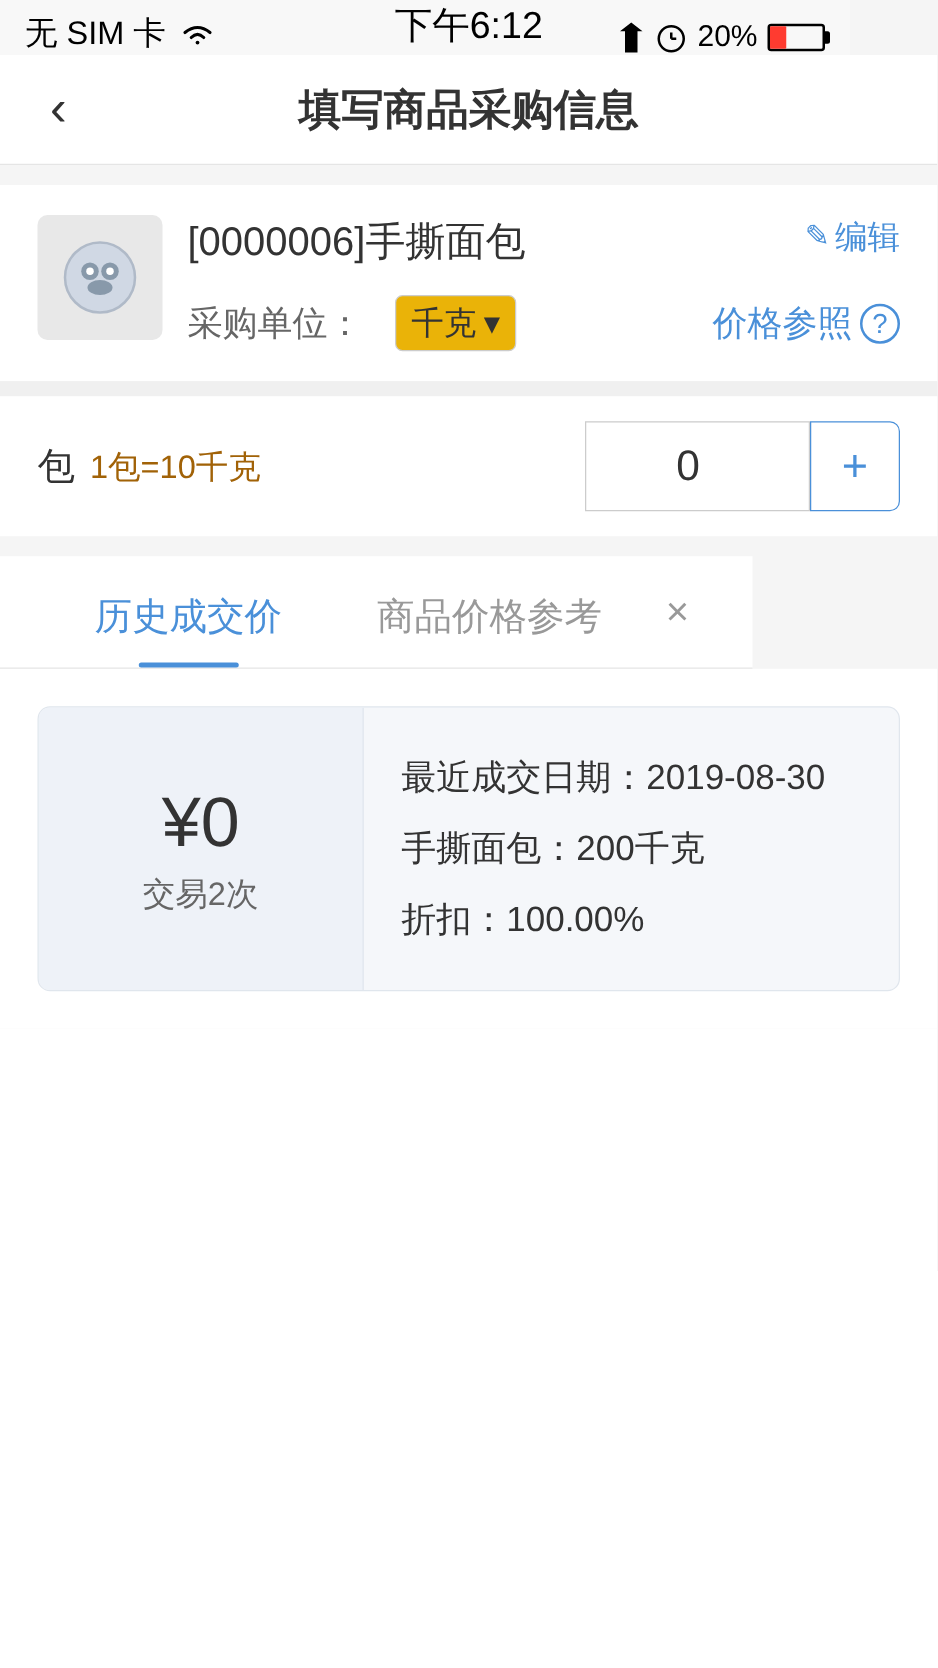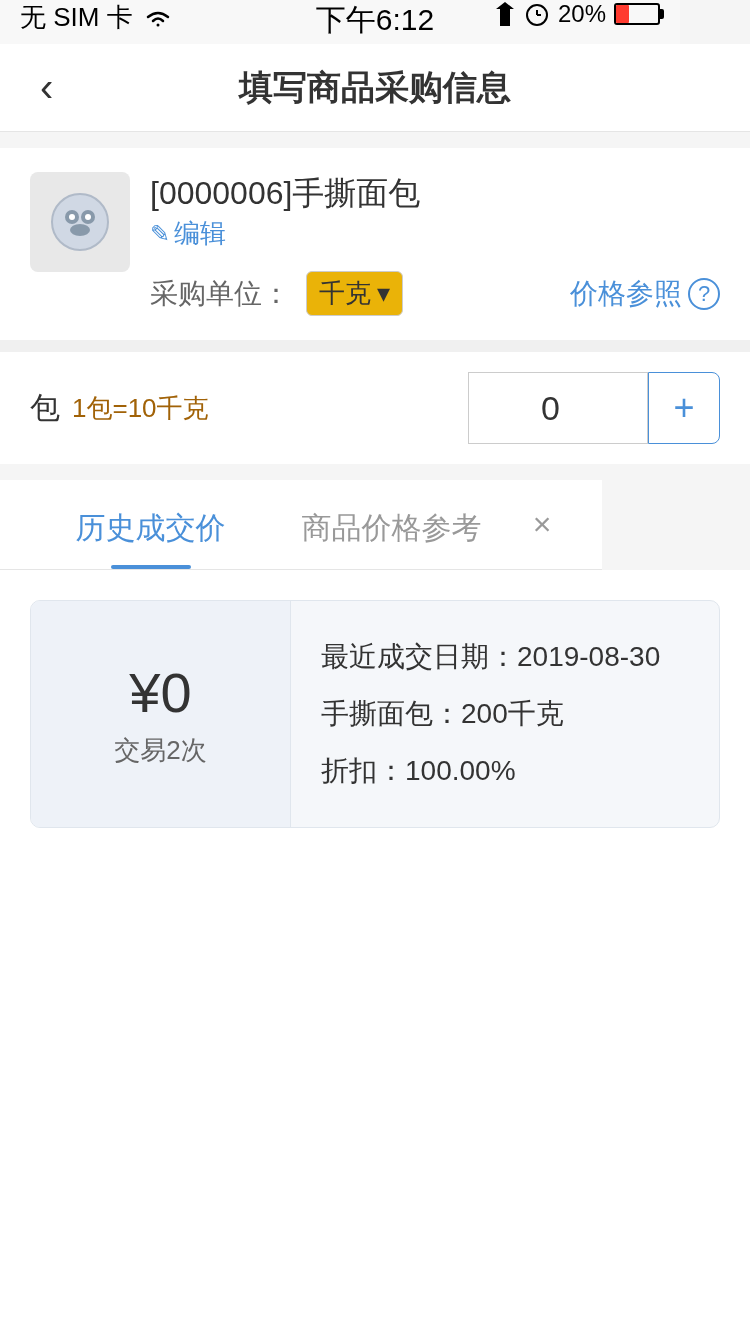--- a/index.html
+++ b/index.html
@@ -11,21 +11,21 @@
       background: #f5f5f5;
       overflow-x: hidden;
     }
 
     
     .status-bar {
       width: 680px;
       height: 44px;
       background: #f8f8f8;
       display: flex;
-      align-items: flex-start;
+      align-items: flex-end;
       justify-content: space-between;
       padding: 0 20px;
       font-size: 26px;
     }
     .status-left {
       display: flex;
       align-items: center;
       gap: 10px;
       font-size: 26px;
       color: #000;
@@ -123,21 +123,20 @@
       flex-direction: column;
     }
     .product-info {
       flex: 1;
     }
     .product-header {
       display: flex;
       justify-content: space-between;
       align-items: flex-start;
       margin-bottom: 20px;
-      flex-direction: column;
     }
     .product-name {
       font-size: 32px;
       color: #333;
       font-weight: 500;
     }
     .edit-btn {
       font-size: 26px;
       color: #4a90d9;
       display: flex;
@@ -150,21 +149,21 @@
       font-size: 24px;
     }
     .purchase-row {
       display: flex;
       justify-content: space-between;
       align-items: center;
     }
     .purchase-unit {
       display: flex;
       align-items: center;
-      gap: 16px;
+      gap: 26px;
       font-size: 28px;
       color: #666;
     }
     .unit-select {
       border: 1px solid #ccc;
       border-radius: 6px;
       padding: 4px 12px;
       font-size: 26px;
       color: #333;
       display: flex;

